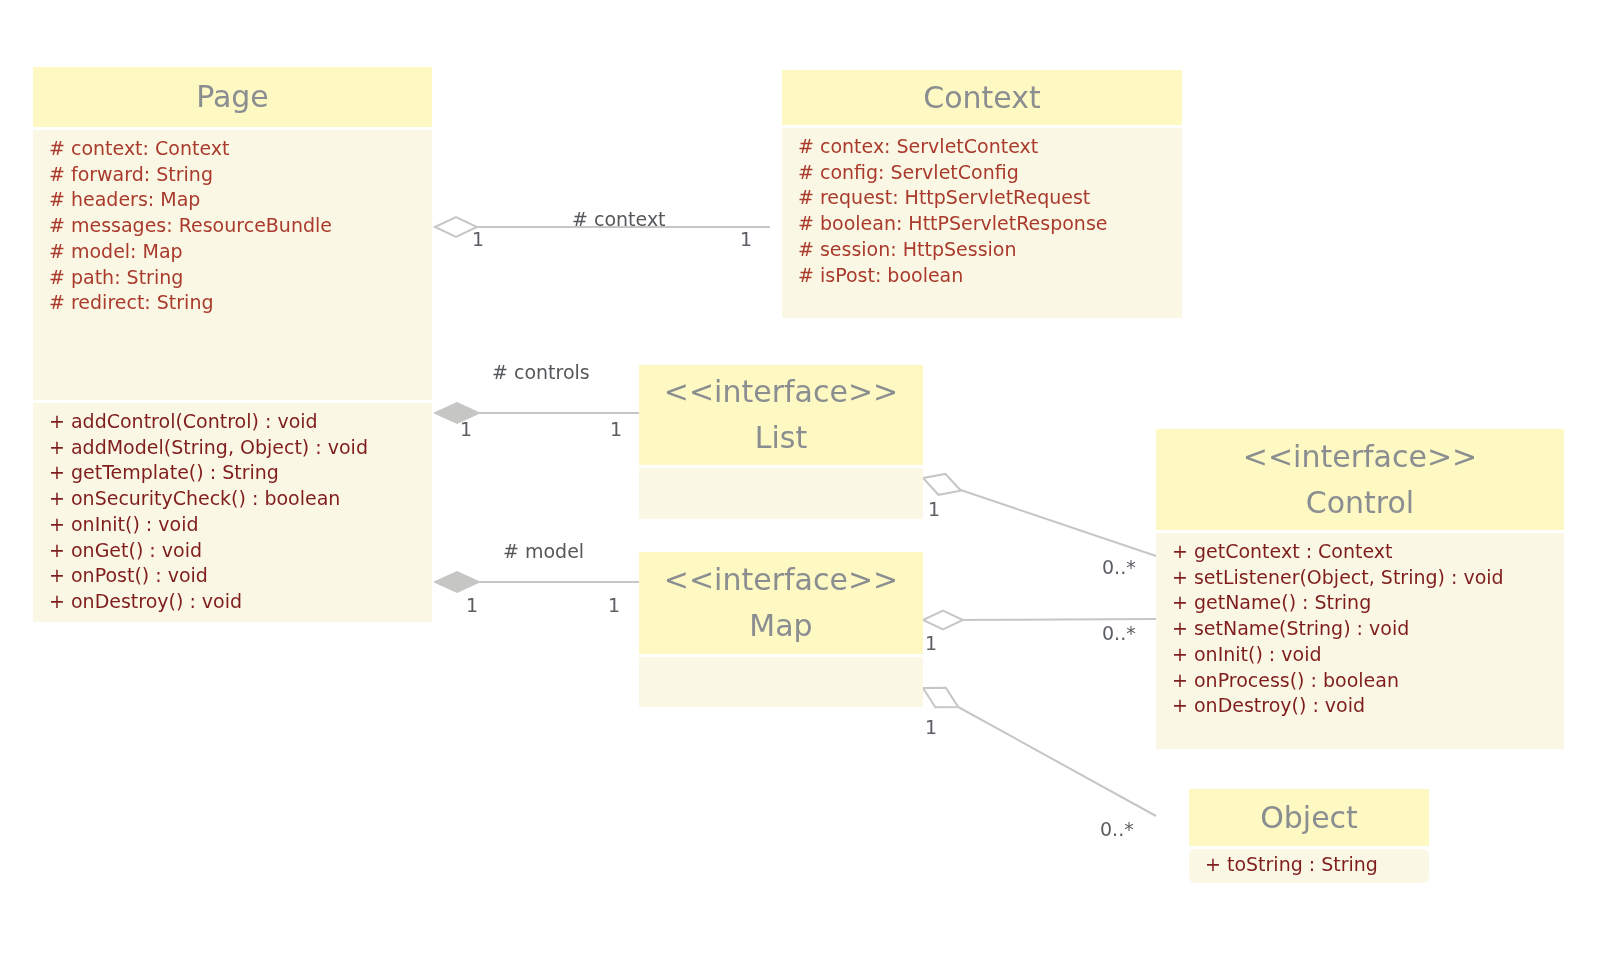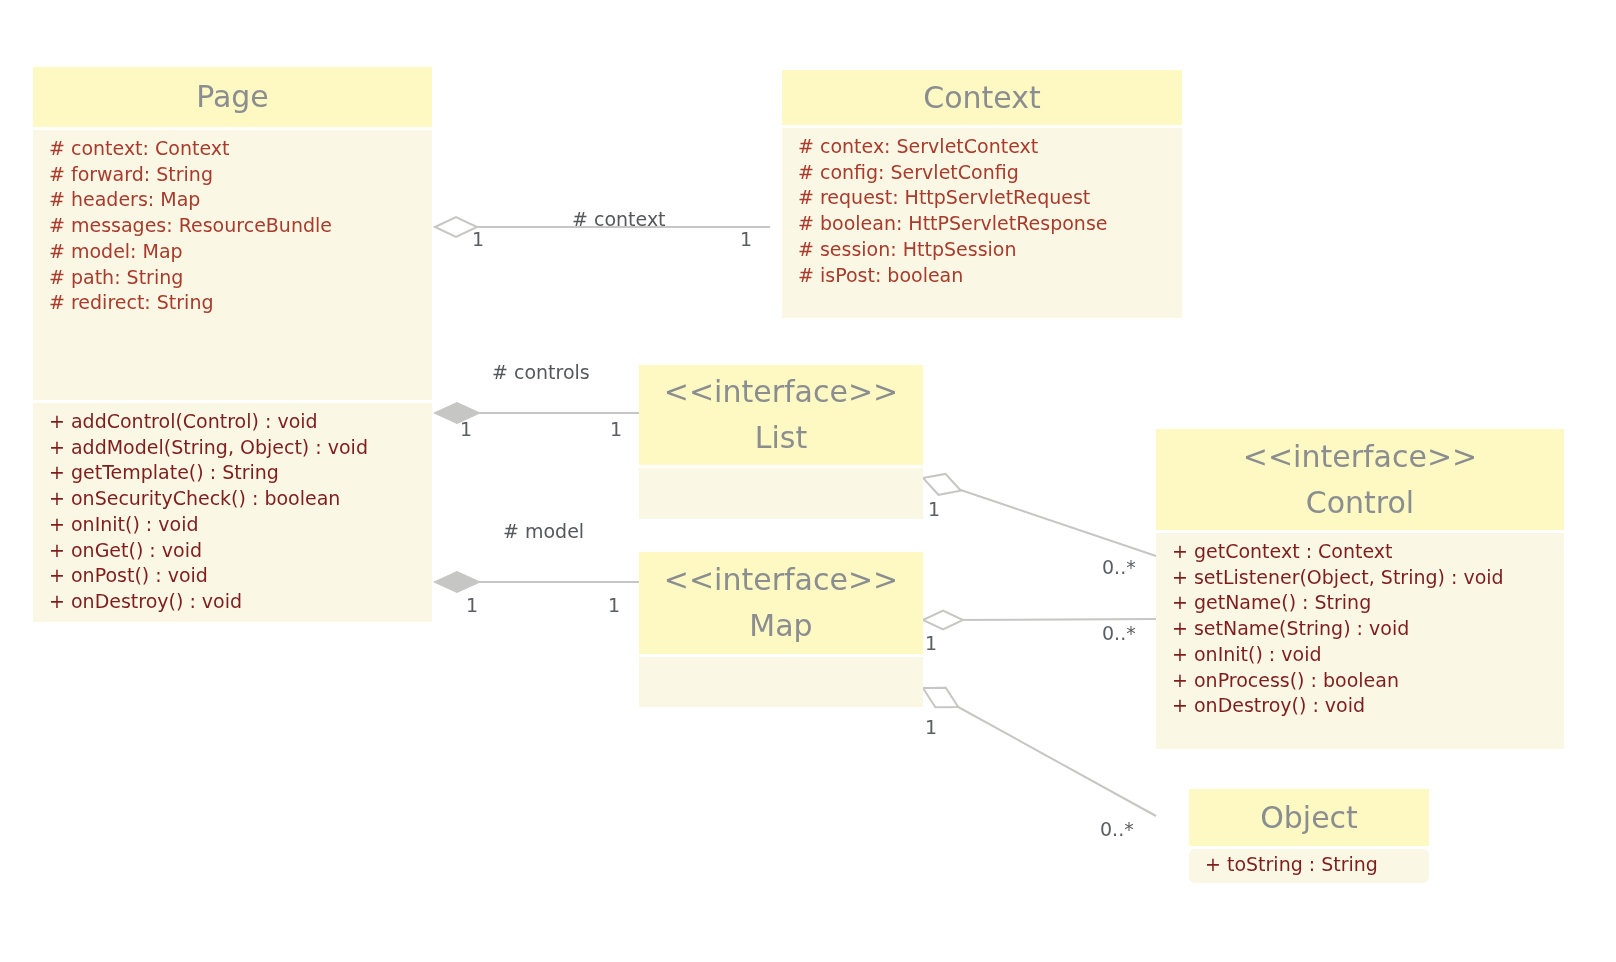--- a/index.html
+++ b/index.html
@@ -130,21 +130,21 @@
   </div>
 
   <span class="wire-label" style="left:553px; top:208px;margin-left:19px;"># context</span>
   <span class="wire-label mult" style="left:472px; top:228px;">1</span>
   <span class="wire-label mult" style="left:740px; top:228px;">1</span>
 
   <span class="wire-label" style="left:492px; top:361px;"># controls</span>
   <span class="wire-label mult" style="left:460px; top:418px;">1</span>
   <span class="wire-label mult" style="left:610px; top:418px;">1</span>
 
-  <span class="wire-label" style="left:503px; top:520px;"># model</span>
+  <span class="wire-label" style="left:503px; top:540px;"># model</span>
   <span class="wire-label mult" style="left:466px; top:594px;">1</span>
   <span class="wire-label mult" style="left:608px; top:594px;">1</span>
 
   <span class="wire-label mult" style="left:928px; top:498px;">1</span>
   <span class="wire-label mult" style="left:1102px; top:556px;">0..*</span>
 
   <span class="wire-label mult" style="left:925px; top:632px;">1</span>
   <span class="wire-label mult" style="left:1102px; top:622px;">0..*</span>
 
   <span class="wire-label mult" style="left:925px; top:716px;">1</span>

